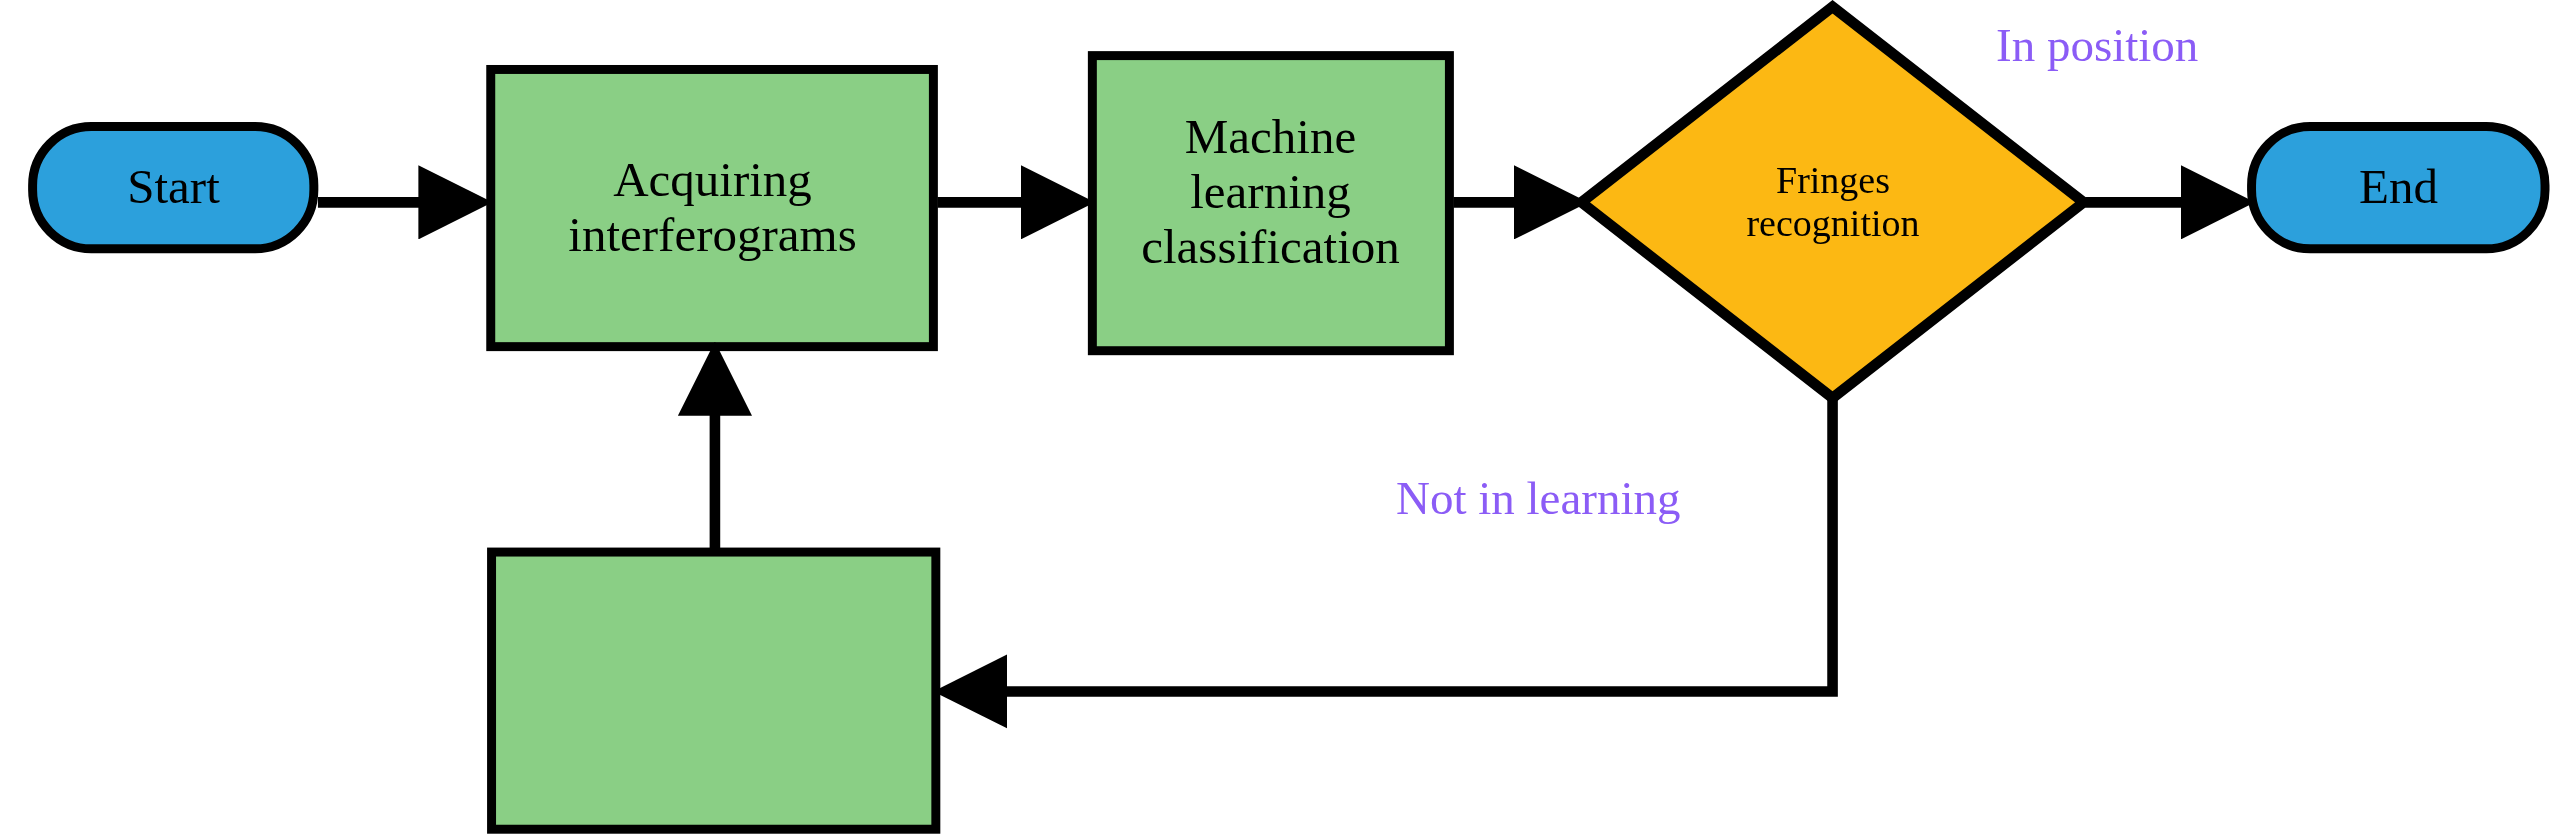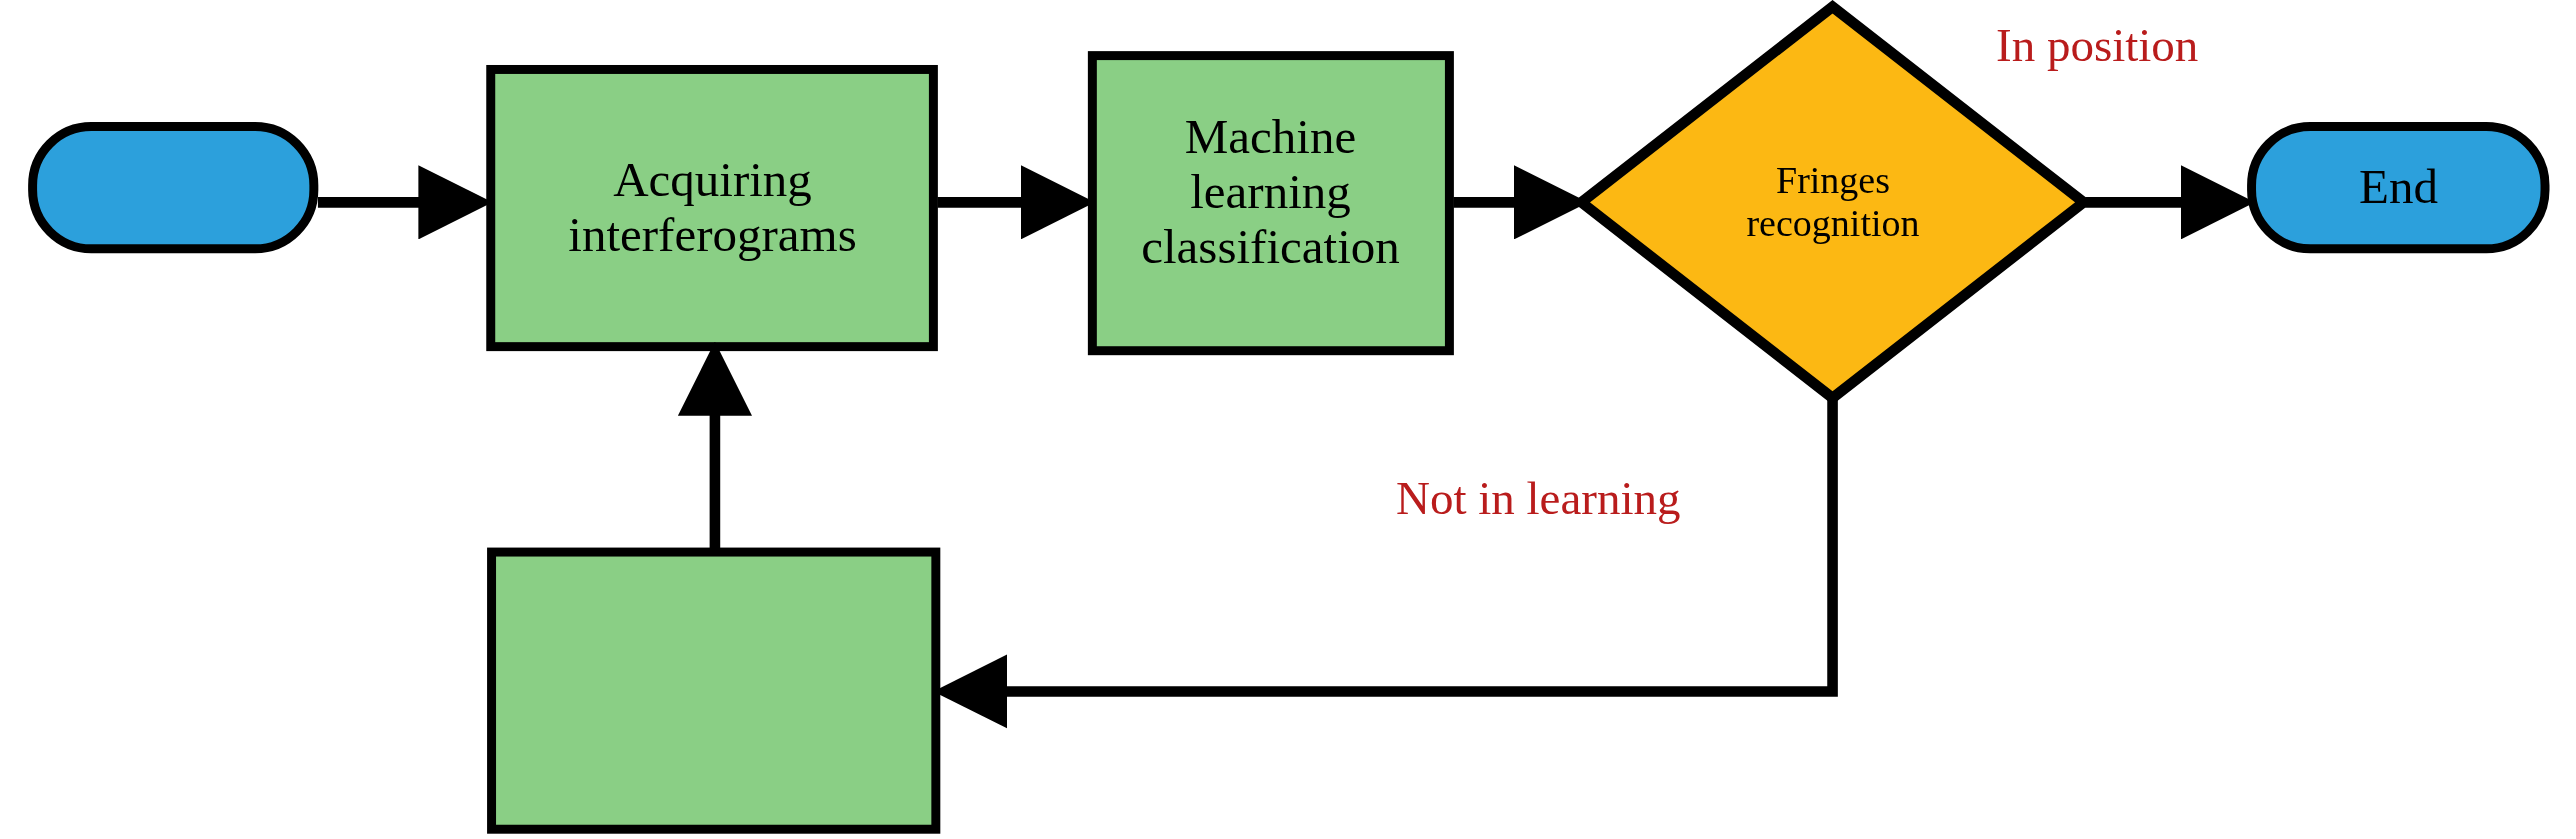--- a/index.html
+++ b/index.html
@@ -32,21 +32,21 @@
     font-family: "Liberation Serif", "DejaVu Serif", serif;
     line-height: 1.12;
     pointer-events: none;
     white-space: pre-line;
   }
   .terminator-label { font-size: 49px; }
   .process-label    { font-size: 49px; }
   .decision-label   { font-size: 38px; }
   .edge-label {
     position: absolute;
-    color: #b91c1c;
+    color: #8b5cf6;
     font-family: "Liberation Serif", "DejaVu Serif", serif;
     font-size: 47px;
     white-space: nowrap;
     pointer-events: none;
   }
 </style>
 </head>
 <body>
 
 <div id="stage">
@@ -76,20 +76,21 @@
 
     <line x1="1783" y1="248" x2="1930" y2="248" stroke="#000000" stroke-width="13" marker-end="url(#arrowhead)"></line>
 
     <line x1="2558" y1="248" x2="2748" y2="248" stroke="#000000" stroke-width="13" marker-end="url(#arrowhead)"></line>
 
     <polyline points="2248,490 2248,848 1163,848" fill="none" stroke="#000000" stroke-width="13" marker-end="url(#arrowhead)"></polyline>
 
     <line x1="877" y1="672" x2="877" y2="437" stroke="#000000" stroke-width="13" marker-end="url(#arrowhead)"></line>
   </svg>
 
+  <div class="node-label terminator-label" style="left:33px; top:126px; width:281px; height:122px;">Start</div>
 
   <div class="node-label process-label" style="left:491px; top:69px; width:443px; height:277px;">Acquiring
 interferograms</div>
 
   <div class="node-label process-label" style="left:1092px; top:45px; width:357px; height:295px;">Machine
 learning
 classification</div>
 
   <div class="node-label decision-label" style="left:1629px; top:100px; width:408px; height:204px;">Fringes
 recognition</div>

